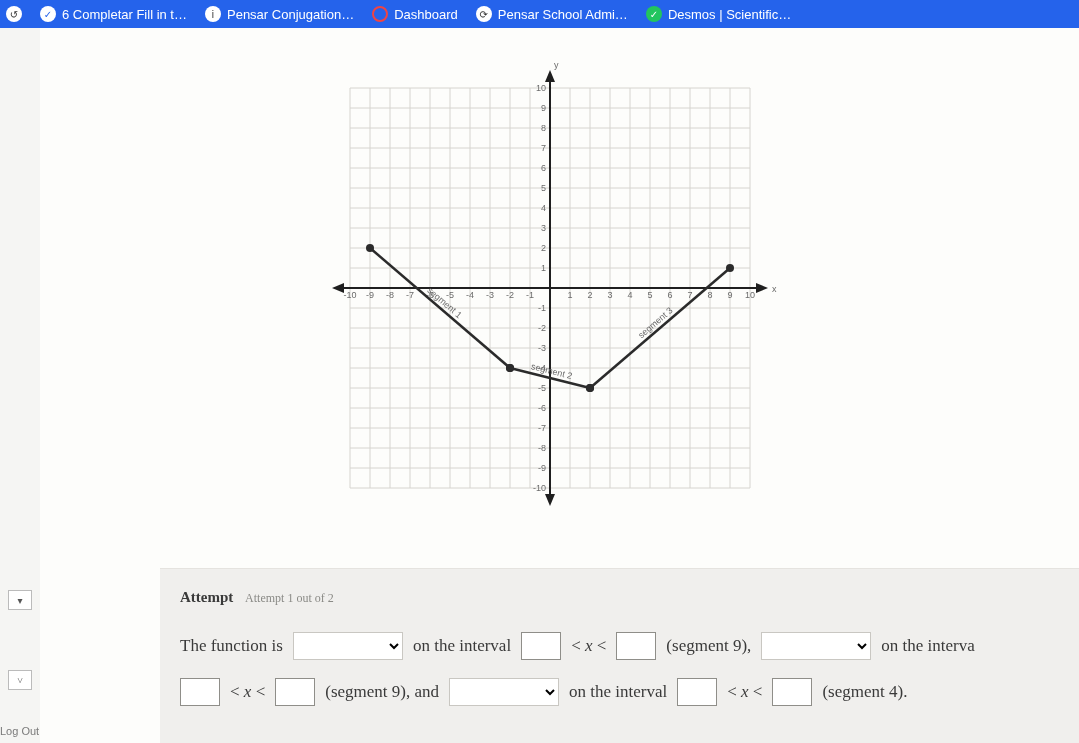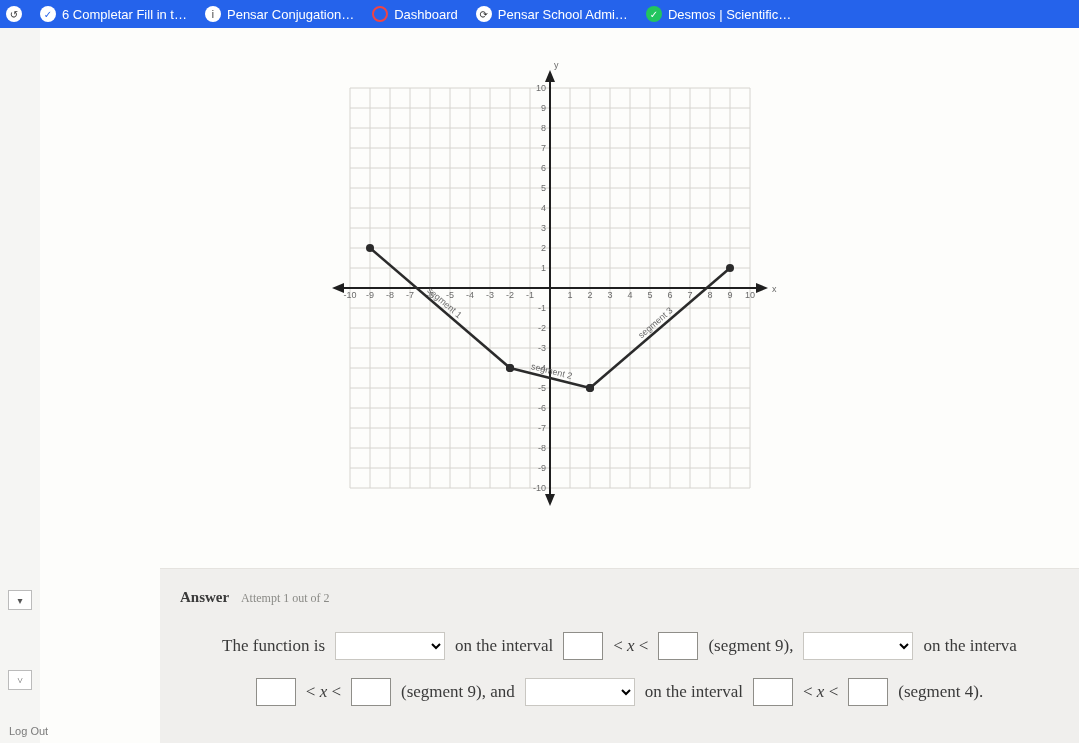--- a/index.html
+++ b/index.html
@@ -48,21 +48,21 @@
     .answer-panel {
       position: absolute;
       left: 120px; right: 0; top: 540px;
       background: #f0efed;
       padding: 20px 20px 30px 20px;
       border-top: 1px solid #e5e3df;
       color: #3a3a3a;
     }
     .ans-header { font-size: 15px; margin-bottom: 26px; }
     .ans-header .attempt { color: #8a8a86; font-size: 12px; margin-left: 8px; font-weight: normal; margin-top: 24px;}
-    .ans-row { display: flex; align-items: center; flex-wrap: wrap; gap: 10px; font-size: 17px; margin-bottom: 18px; justify-content: center;}
+    .ans-row { display: flex; align-items: center; flex-wrap: wrap; gap: 10px; font-size: 17px; margin-bottom: 18px;}
     .ans-row select {
       height: 28px; min-width: 110px;
       border: 1px solid #c9c7c2; background: #fff;
       font-family: inherit; font-size: 14px;
     }
     .numbox {
       width: 40px; height: 28px;
       border: 1px solid #8f8e89; background: #fff;
       display: inline-block;
     }
@@ -71,21 +71,21 @@
     .left-controls {
       position: absolute;
       left: 0; top: 540px; width: 40px;
       display: flex; flex-direction: column; gap: 60px; align-items: center;
       padding-top: 50px;
     }
     .mini-select { width: 24px; height: 20px; border:1px solid #bbb; background:#fff; font-size:10px; display:flex;align-items:center;justify-content:center;color:#555;}
 
     .logout {
       position: absolute;
-      left: 9px; bottom: 6px;
+      left: 0; bottom: 6px;
       font-family: Arial, sans-serif;
       font-size: 11px; color: #7a7a7a;
     }
 
     
     .axis-label { font-size: 9px; fill: #6b6b6b; font-family: Arial, sans-serif; }
     .grid-line { stroke: #d6d4cf; stroke-width: 1; }
     .axis-line { stroke: #1f1f1f; stroke-width: 2; }
     .seg-line  { stroke: #2b2b2b; stroke-width: 2.5; }
     .seg-dot   { fill: #2b2b2b; }
@@ -223,21 +223,21 @@
         <text x="230" y="316" text-anchor="middle" class="seg-tag" transform="rotate(14.036243467926477 230 320)">segment 2</text>
         <line x1="270" y1="330" x2="410" y2="209.99999999999997" class="seg-line"></line>
         <circle cx="270" cy="330" r="4" class="seg-dot"></circle>
         <circle cx="410" cy="209.99999999999997" r="4" class="seg-dot"></circle>
         <text x="340" y="266" text-anchor="middle" class="seg-tag" transform="rotate(-40.60129464500447 340 270)">segment 3</text>
       </svg>
   </div>
 
   <div class="answer-panel">
     <div class="ans-header">
-      <b>Answer</b>
+      <b>Attempt</b>
       <span class="attempt">Attempt 1 out of 2</span>
     </div>
 
     <div class="ans-row">
       <span>The function is</span>
       <select></select>
       <span>on the interval</span>
       <span class="numbox"></span>
       <span>&lt; <span class="mathx">x</span> &lt;</span>
       <span class="numbox"></span>

